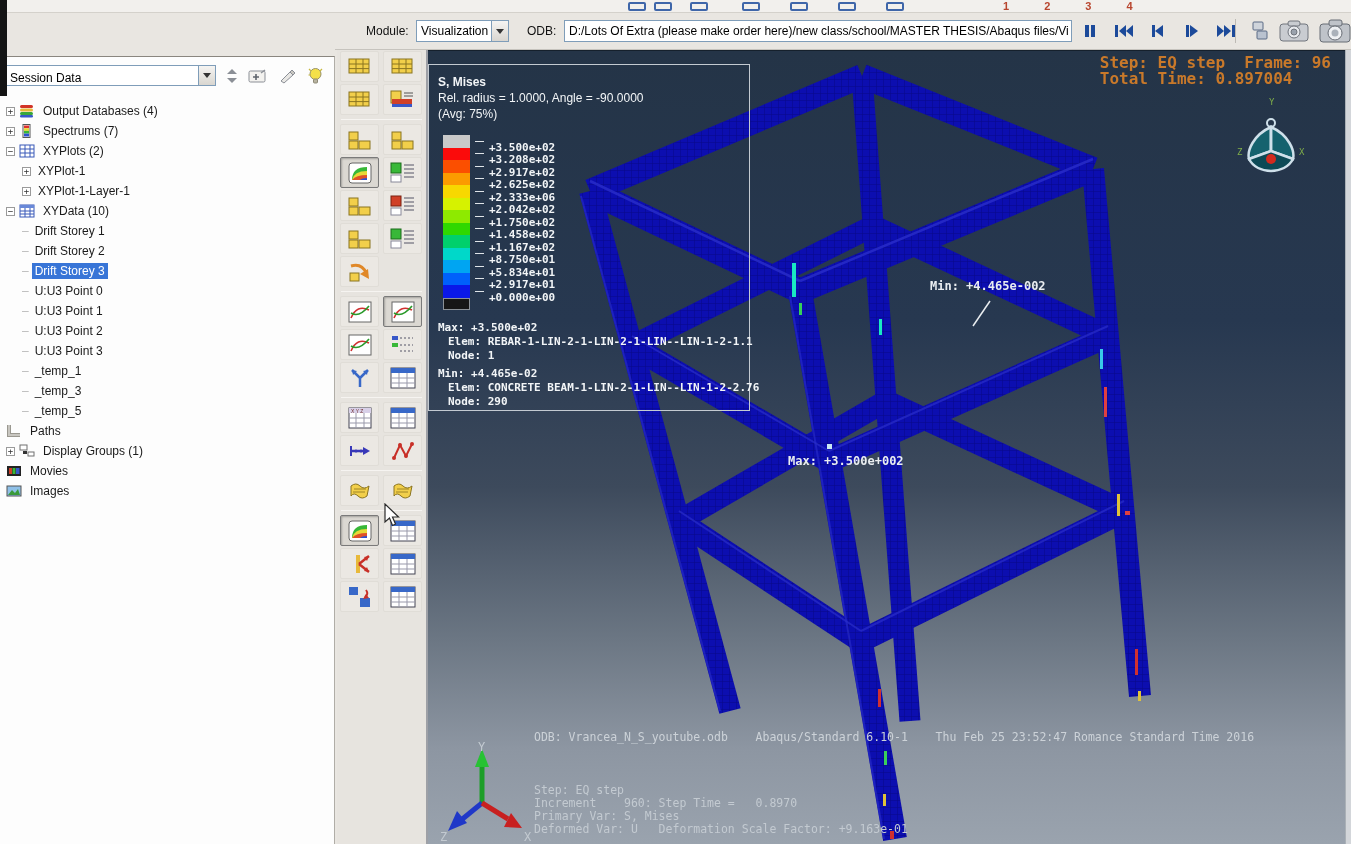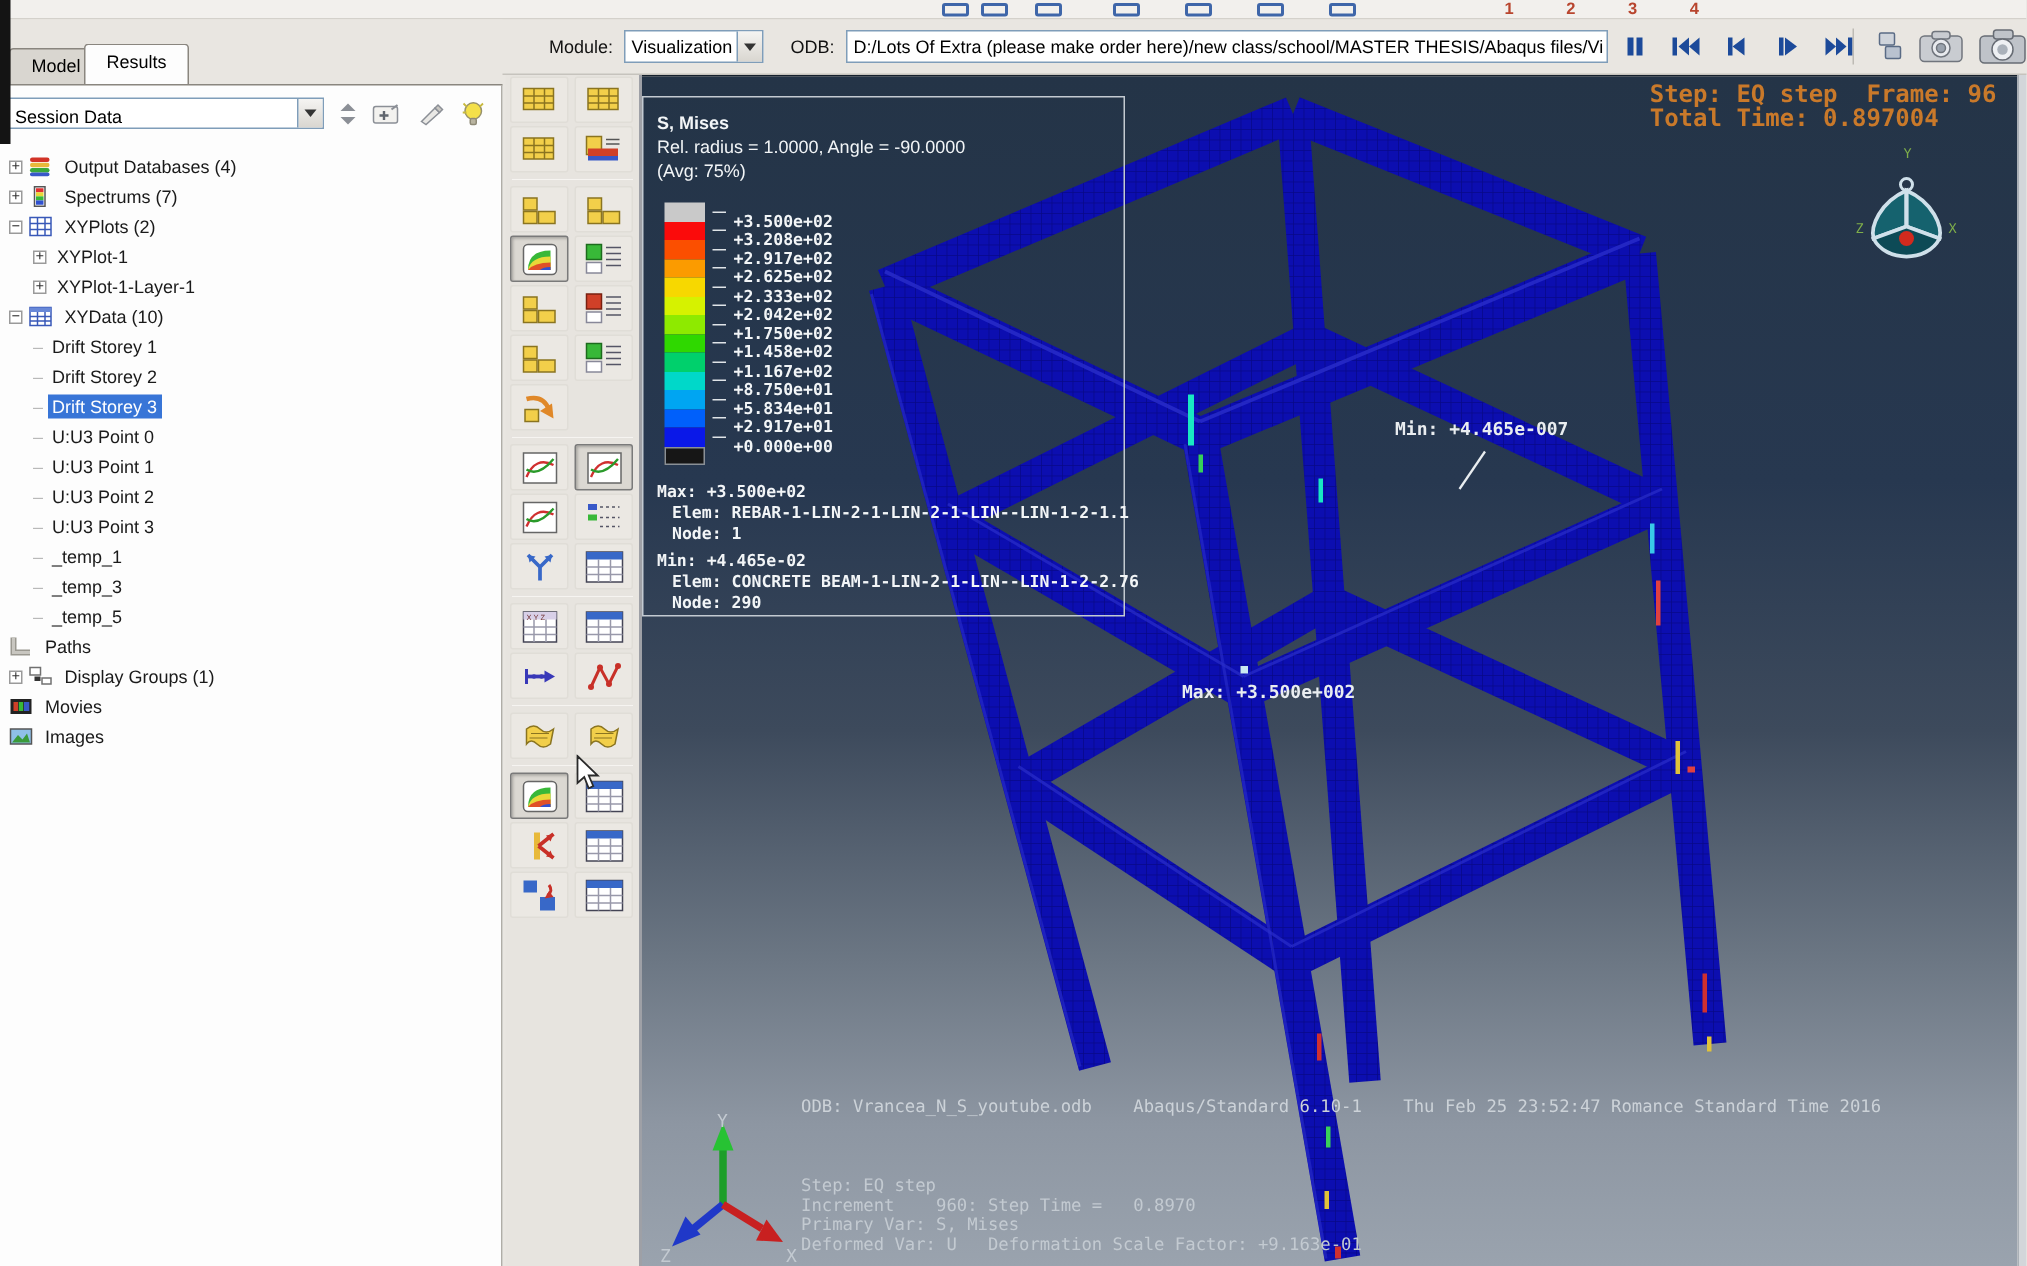--- a/index.html
+++ b/index.html
@@ -159,24 +159,20 @@
         <rect x="1" y="6" width="30" height="18" rx="3" fill="#bfc3c9" stroke="#676c74"></rect>
         <rect x="10" y="2" width="13" height="6" rx="2" fill="#bfc3c9" stroke="#676c74"></rect>
         <circle cx="16" cy="15" r="7" fill="#eef0f3" stroke="#676c74"></circle>
         <circle cx="16" cy="15" r="3.5" fill="#aab1ba"></circle>
       </svg>
     </button>
   </div>
 </div>
 
 <div id="left-panel">
-  <div id="tabbar">
-    <div class="tab" id="tab-model">Model</div>
-    <div class="tab" id="tab-results">Results</div>
-  </div>
   <div id="panel-body">
     <div id="session-row">
       <div id="session-combo">
         <span class="val">Session Data</span>
         <span class="dd" style="width:17px;height:19px;margin-left:auto;background:linear-gradient(#f5f4f2,#d9d6d0);border-left:1px solid #7f9db9;display:flex;align-items:center;justify-content:center;">
             <span class="arrow-down"></span>
           </span>
       </div>
       <button class="mini-btn">
         <svg width="12" height="16" viewBox="0 0 12 16">
@@ -690,21 +686,21 @@
         <div class="llr">
           <span class="ltick"></span>
           <span class="ltx">+2.917e+02</span>
         </div>
         <div class="llr">
           <span class="ltick"></span>
           <span class="ltx">+2.625e+02</span>
         </div>
         <div class="llr">
           <span class="ltick"></span>
-          <span class="ltx">+2.333e+02</span>
+          <span class="ltx">+2.333e+06</span>
         </div>
         <div class="llr">
           <span class="ltick"></span>
           <span class="ltx">+2.042e+02</span>
         </div>
         <div class="llr">
           <span class="ltick"></span>
           <span class="ltx">+1.750e+02</span>
         </div>
         <div class="llr">
@@ -750,21 +746,21 @@
     <path d="M48 34 C30 42 24 58 26 66 L48 58 Z" fill="#15626e" stroke="#cfe0ea" stroke-width="2.5"></path>
     <path d="M48 34 C66 42 72 58 70 66 L48 58 Z" fill="#15626e" stroke="#cfe0ea" stroke-width="2.5"></path>
     <path d="M26 66 C34 82 62 82 70 66 L48 58 Z" fill="#0d4a56" stroke="#cfe0ea" stroke-width="2.5"></path>
     <line x1="48" y1="34" x2="48" y2="58" stroke="#cfe0ea" stroke-width="2.5"></line>
     <circle cx="48" cy="66" r="5" fill="#d22a1e"></circle>
     <text x="46" y="12" font-size="9" fill="#7fae4a" font-family="DejaVu Sans Mono, monospace">Y</text>
     <text x="14" y="62" font-size="9" fill="#7fae4a" font-family="DejaVu Sans Mono, monospace">Z</text>
     <text x="76" y="62" font-size="9" fill="#7fae4a" font-family="DejaVu Sans Mono, monospace">X</text>
   </svg>
 
-  <span class="vp-ann" style="left:502px; top:228px">Min: +4.465e-007</span>
+  <span class="vp-ann" style="left:502px; top:228px">Min: +4.465e-002</span>
   <span class="vp-ann" style="left:360px; top:403px">Max: +3.500e+002</span>
 
   <div id="footer-odb">ODB: Vrancea_N_S_youtube.odb    Abaqus/Standard 6.10-1    Thu Feb 25 23:52:47 Romance Standard Time 2016</div>
   <div id="footer-block"><div class="pre">Step: EQ step</div><div class="pre">Increment    960: Step Time =   0.8970</div><div class="pre">Primary Var: S, Mises</div><div class="pre">Deformed Var: U   Deformation Scale Factor: +9.163e-01</div></div>
 
   <svg id="triad" width="110" height="104" viewBox="0 0 110 104">
     <line x1="44" y1="64" x2="44" y2="26" stroke="#1d9e28" stroke-width="5"></line>
     <path d="M44 10 L37 28 L51 28 Z" fill="#27c233"></path>
     <line x1="44" y1="64" x2="22" y2="82" stroke="#2038c8" stroke-width="5"></line>
     <path d="M10 92 L29 84 L19 72 Z" fill="#2038c8"></path>

